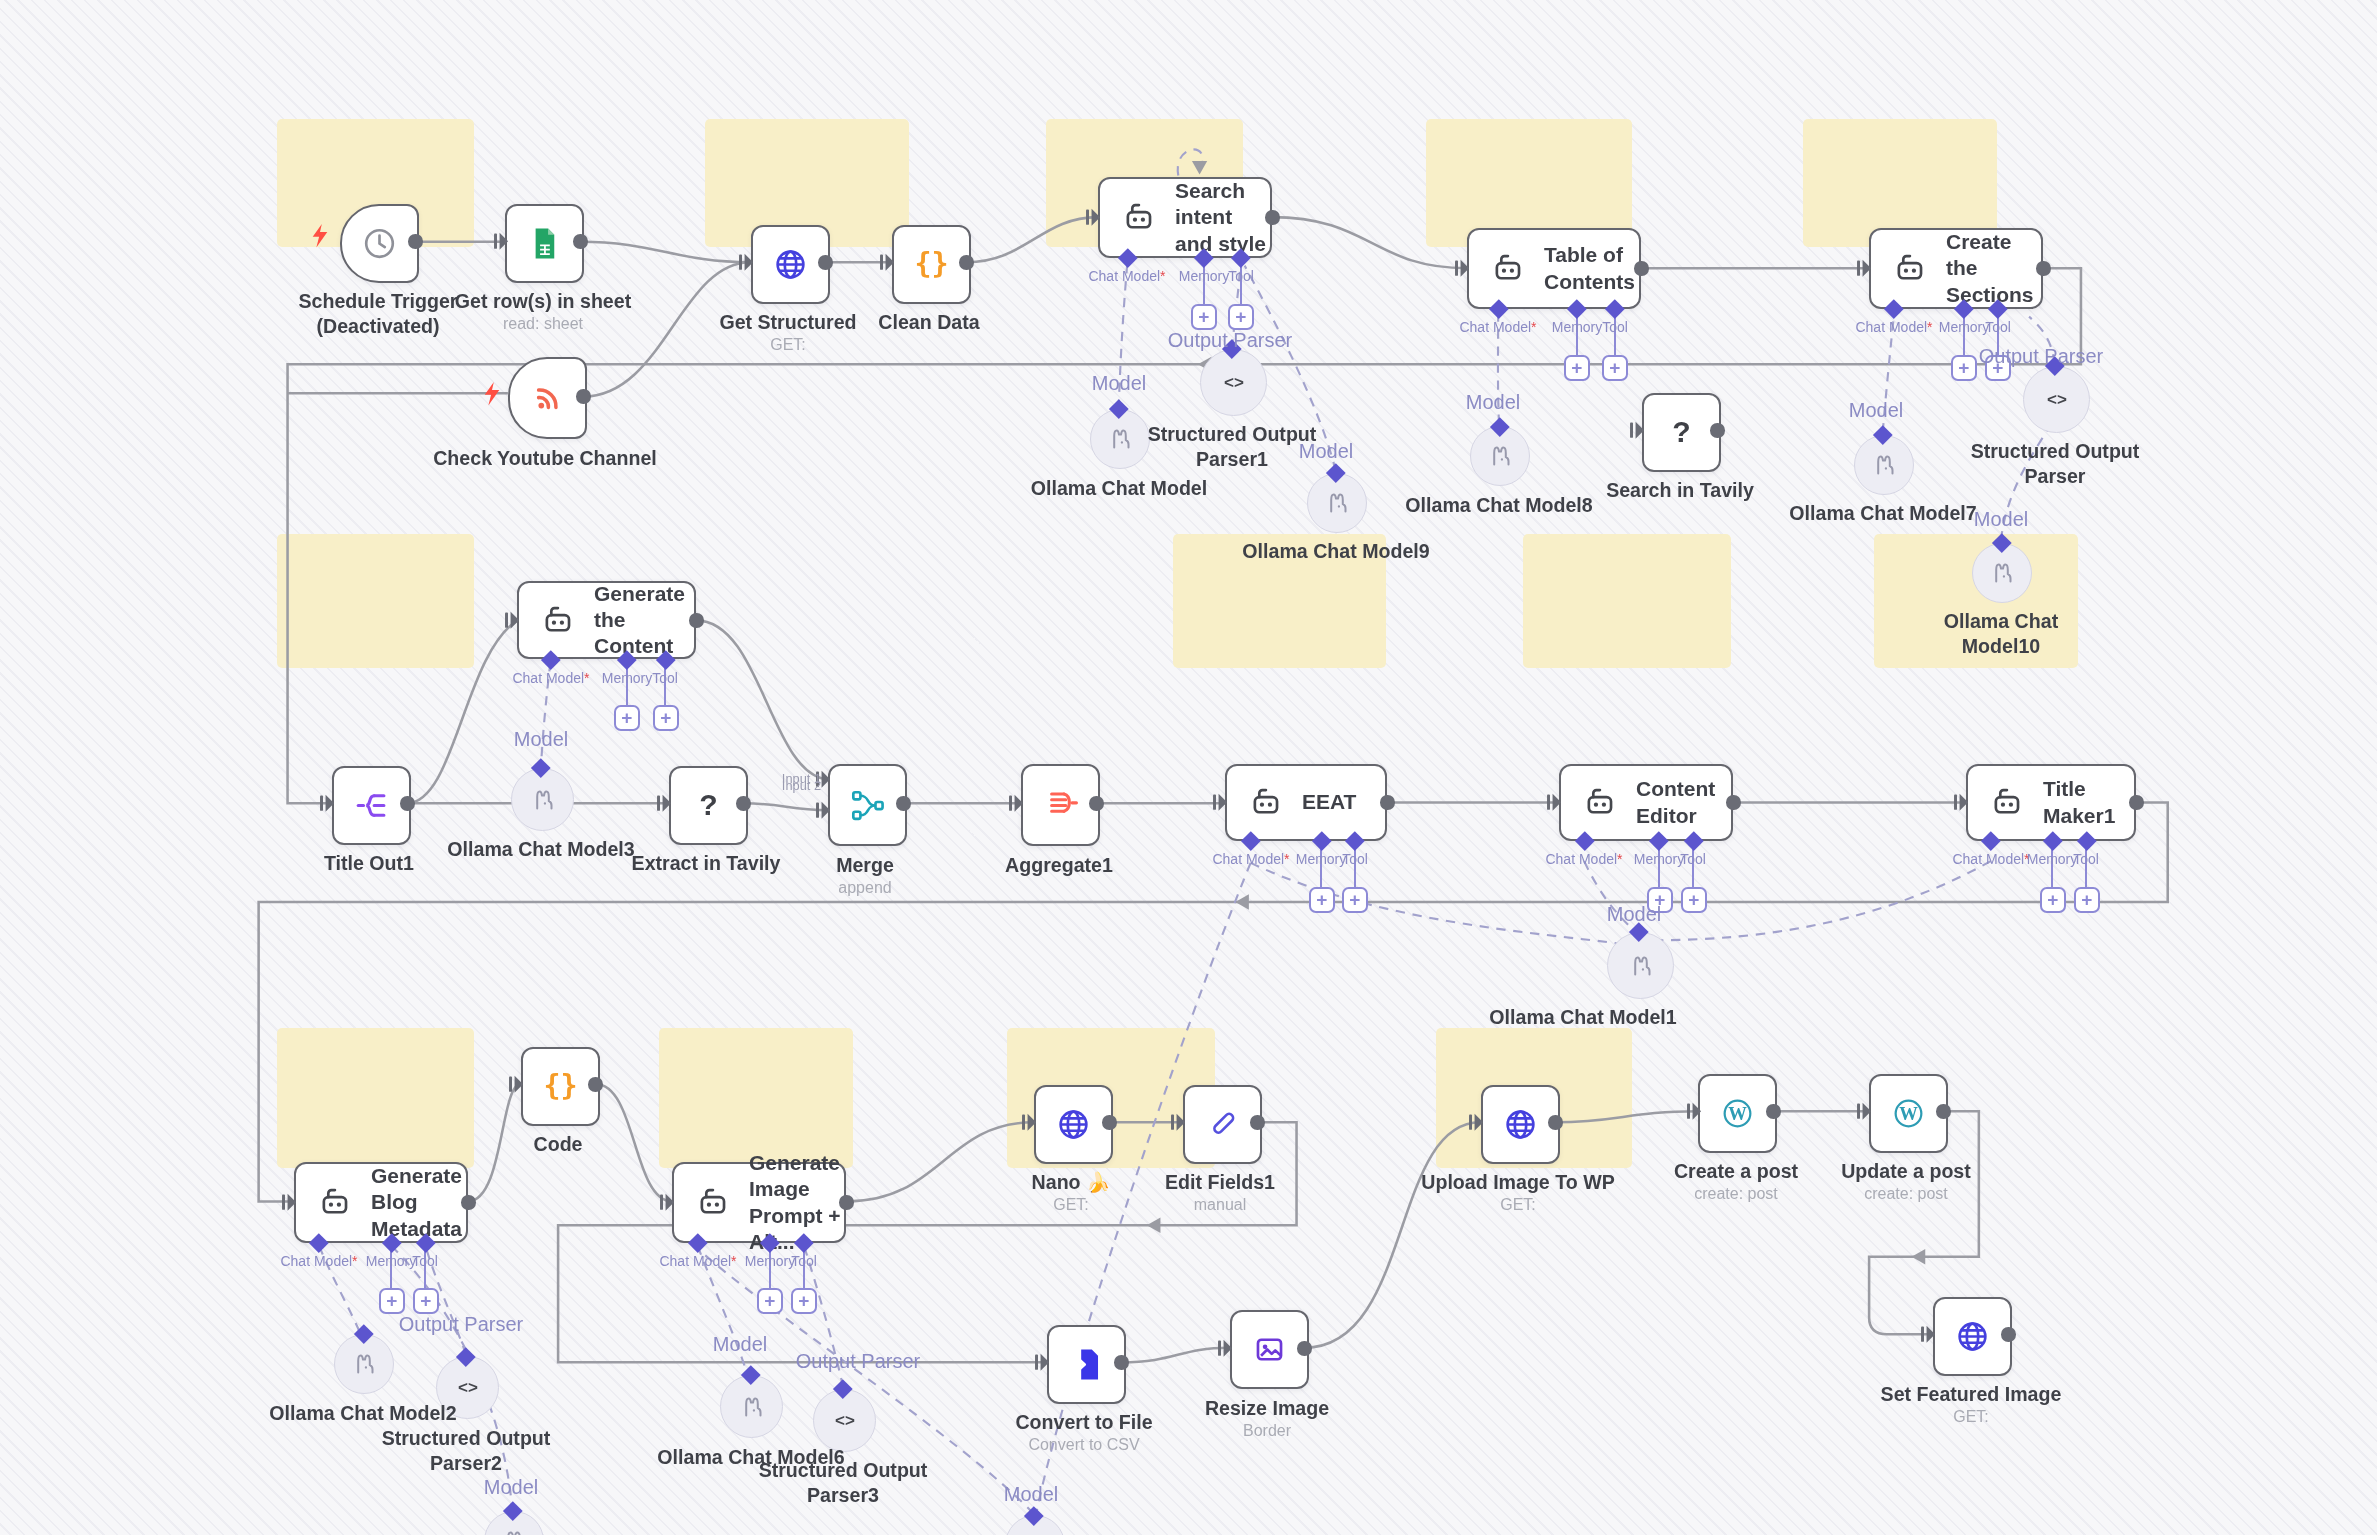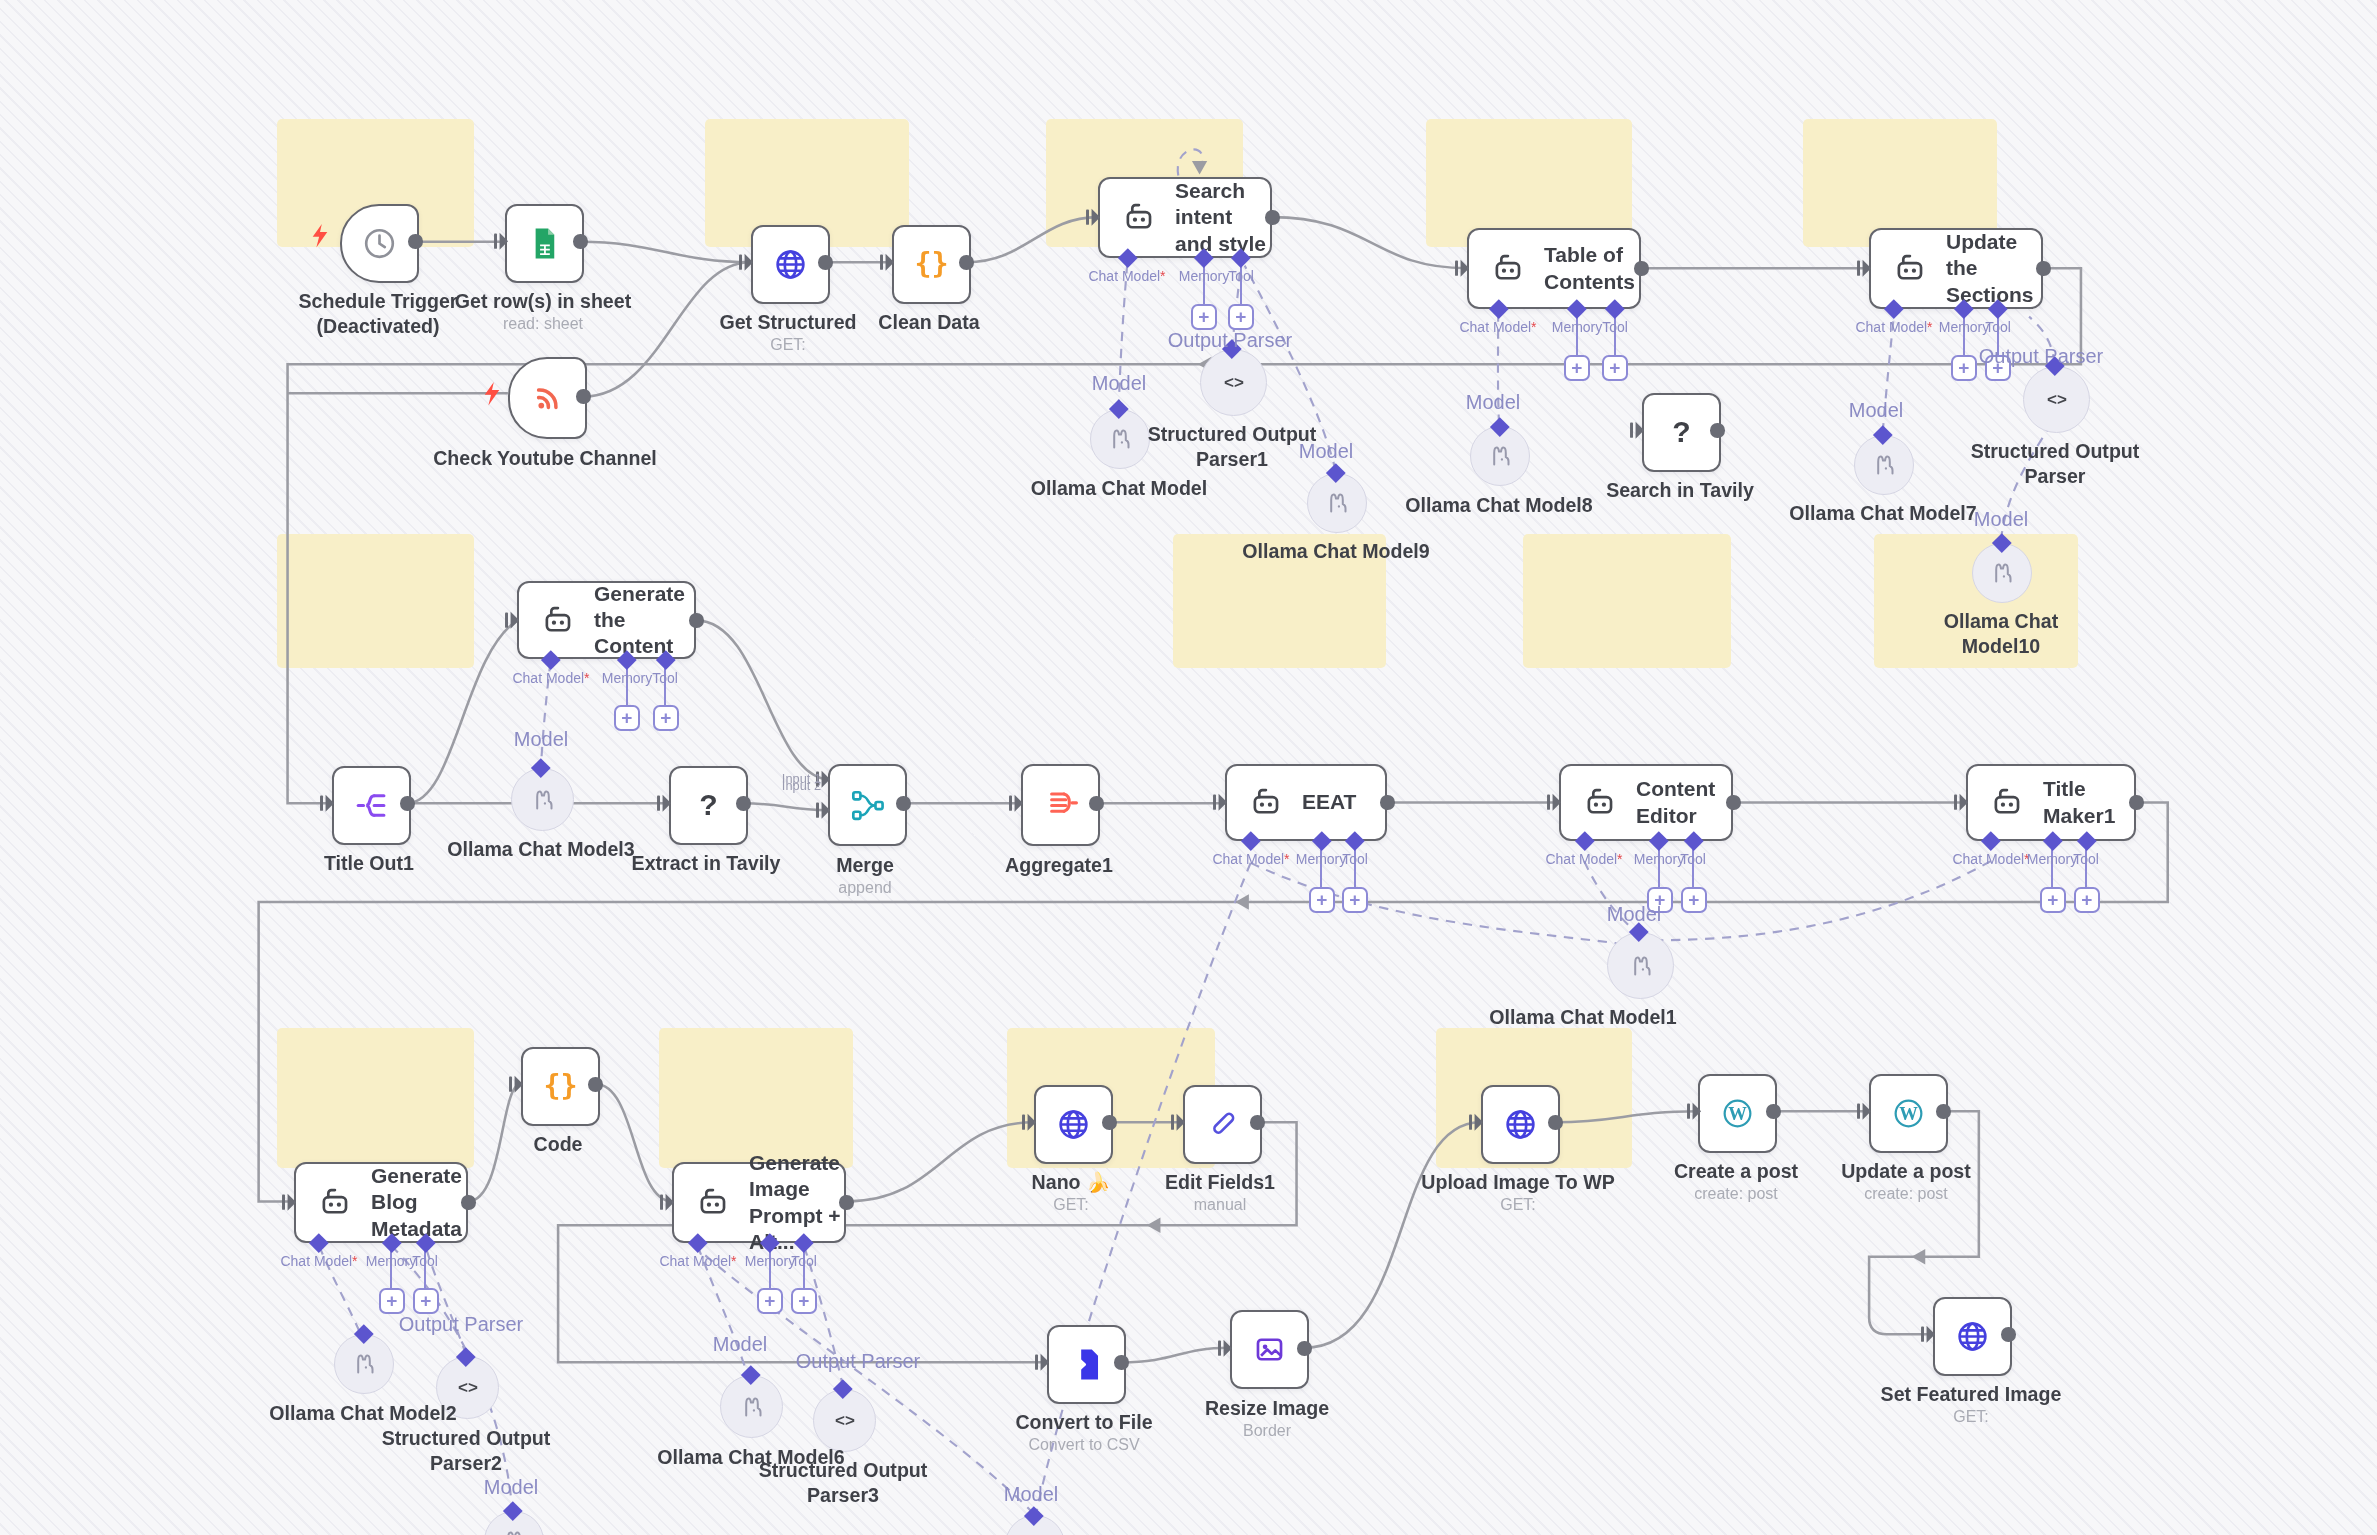--- a/index.html
+++ b/index.html
@@ -486,21 +486,21 @@
     <div class="stem" style="left: 1614px; top: 314px; height: 41px;"></div>
     <div class="plusbtn" style="left: 1602px; top: 355px;">+</div>
     <div class="nodebox agent" style="left: 1869px; top: 228px; width: 174px; height: 81px;">
       <div class="nicon"><svg viewBox="0 0 44 44">
           <rect x="10" y="16" width="25" height="17" rx="5" fill="none" stroke="#45474D" stroke-width="3"></rect>
           <circle cx="18" cy="24.5" r="2.4" fill="#45474D"></circle>
           <circle cx="27" cy="24.5" r="2.4" fill="#45474D"></circle>
           <path d="M15 16 v-4.5 a3.5 3.5 0 0 1 3.5 -3.5 h4" fill="none" stroke="#45474D" stroke-width="3" stroke-linecap="round"></path>
         </svg></div>
       <div class="atitle">
-        <div>Update the</div>
+        <div>Create the</div>
         <div>Sections</div>
       </div>
     </div>
     <div class="inport" style="left: 1857px; top: 258px;"><svg width="14.5" height="20.4" viewBox="0 0 17 24">
         <rect x="0" y="3" width="3.5" height="18" rx="1" fill="#6A6C75"></rect>
         <path d="M6.5 2 L16.5 12 L6.5 22 Z" fill="#6A6C75"></path>
       </svg></div>
     <div class="outport" style="left: 2036px; top: 261px;"></div>
     <div class="diamond" style="left: 1887px; top: 302px;"></div>
     <div class="diamond" style="left: 1957px; top: 302px;"></div>

